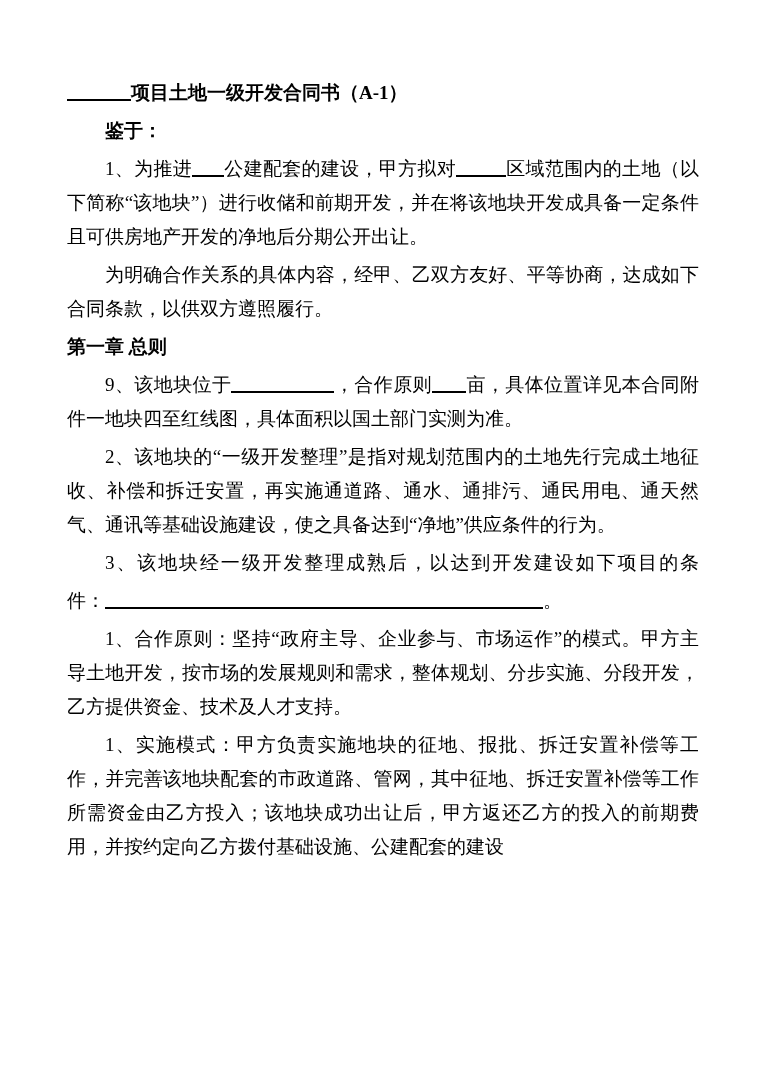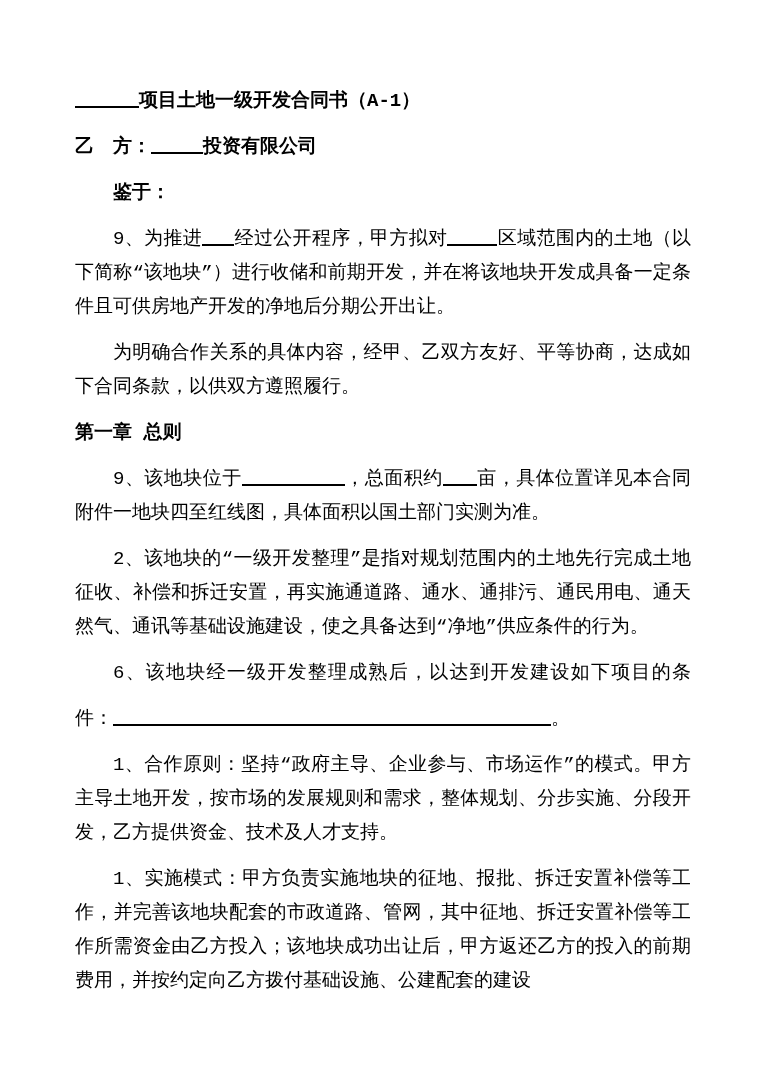--- a/index.html
+++ b/index.html
@@ -17,26 +17,25 @@
     width: 760px;
     height: 1069px;
     padding: 72px 57px 0 63px;
     font-family: "Liberation Serif", "DejaVu Serif", serif;
     font-size: 19px;
     line-height: 34px;
     color: #000000;
     background: #ffffff;
   }
   .page p, .page h1, .page h2, .page h3 {
-    margin: 12px;
+    margin: 4px;
     padding: 0;
     font-size: 19px;
     line-height: 34px;
     text-align: justify;
-    font-family: Liberation Mono, monospace;
   }
   .title {
     font-size: 21px;
     font-weight: bold;
     text-align: center;
     line-height: 36px;
   }
   .bold { font-weight: bold; }
   .indent { text-indent: 38px; }
   .center { text-align: center; }
@@ -54,30 +53,29 @@
     top: 2px;
   }
 </style>
 </head>
 <body>
 
 <div class="page">
 
   <h1 class="title"><span class="blank" style="width: 64px;"></span><span>项目土地一级开发合同书（A-1）</span></h1>
 
-  <p class="bold"><span>乙　方：</span><span class="blank" style="width: 52px;"></span><span>投资有限公司</span></p>
 
   <p class="bold indent gap-above">鉴于：</p>
 
-  <p class="indent"><span>9、为推进</span><span class="blank" style="width: 32px;"></span><span>经过公开程序，甲方拟对</span><span class="blank" style="width: 50px;"></span><span>区域范围内的土地（以下简称“该地块”）进行收储和前期开发，并在将该地块开发成具备一定条件且可供房地产开发的净地后分期公开出让。</span></p>
+  <p class="indent"><span>1、为推进</span><span class="blank" style="width: 32px;"></span><span>公建配套的建设，甲方拟对</span><span class="blank" style="width: 50px;"></span><span>区域范围内的土地（以下简称“该地块”）进行收储和前期开发，并在将该地块开发成具备一定条件且可供房地产开发的净地后分期公开出让。</span></p>
   <p class="indent"><span>为明确合作关系的具体内容，经甲、乙双方友好、平等协商，达成如下合同条款，以供双方遵照履行。</span></p>
 
   <h2 class="bold center">第一章 总则</h2>
 
-  <p class="indent"><span>9、该地块位于</span><span class="blank" style="width: 103px;"></span><span>，总面积约</span><span class="blank" style="width: 34px;"></span><span>亩，具体位置详见本合同附件一地块四至红线图，具体面积以国土部门实测为准。</span></p>
+  <p class="indent"><span>9、该地块位于</span><span class="blank" style="width: 103px;"></span><span>，合作原则</span><span class="blank" style="width: 34px;"></span><span>亩，具体位置详见本合同附件一地块四至红线图，具体面积以国土部门实测为准。</span></p>
   <p class="indent"><span>2、该地块的“一级开发整理”是指对规划范围内的土地先行完成土地征收、补偿和拆迁安置，再实施通道路、通水、通排污、通民用电、通天然气、通讯等基础设施建设，使之具备达到“净地”供应条件的行为。</span></p>
-  <p class="stretch">6、该地块经一级开发整理成熟后，以达到开发建设如下项目的条</p>
+  <p class="stretch">3、该地块经一级开发整理成熟后，以达到开发建设如下项目的条</p>
   <p><span>件：</span><span class="blank" style="width: 438px;"></span><span>。</span></p>
 
   <p class="indent"><span>1、合作原则：坚持“政府主导、企业参与、市场运作”的模式。甲方主导土地开发，按市场的发展规则和需求，整体规划、分步实施、分段开发，乙方提供资金、技术及人才支持。</span></p>
   <p class="indent"><span>1、实施模式：甲方负责实施地块的征地、报批、拆迁安置补偿等工作，并完善该地块配套的市政道路、管网，其中征地、拆迁安置补偿等工作所需资金由乙方投入；该地块成功出让后，甲方返还乙方的投入的前期费用，并按约定向乙方拨付基础设施、公建配套的建设</span></p>
 
 </div>
 
 </body></html>

